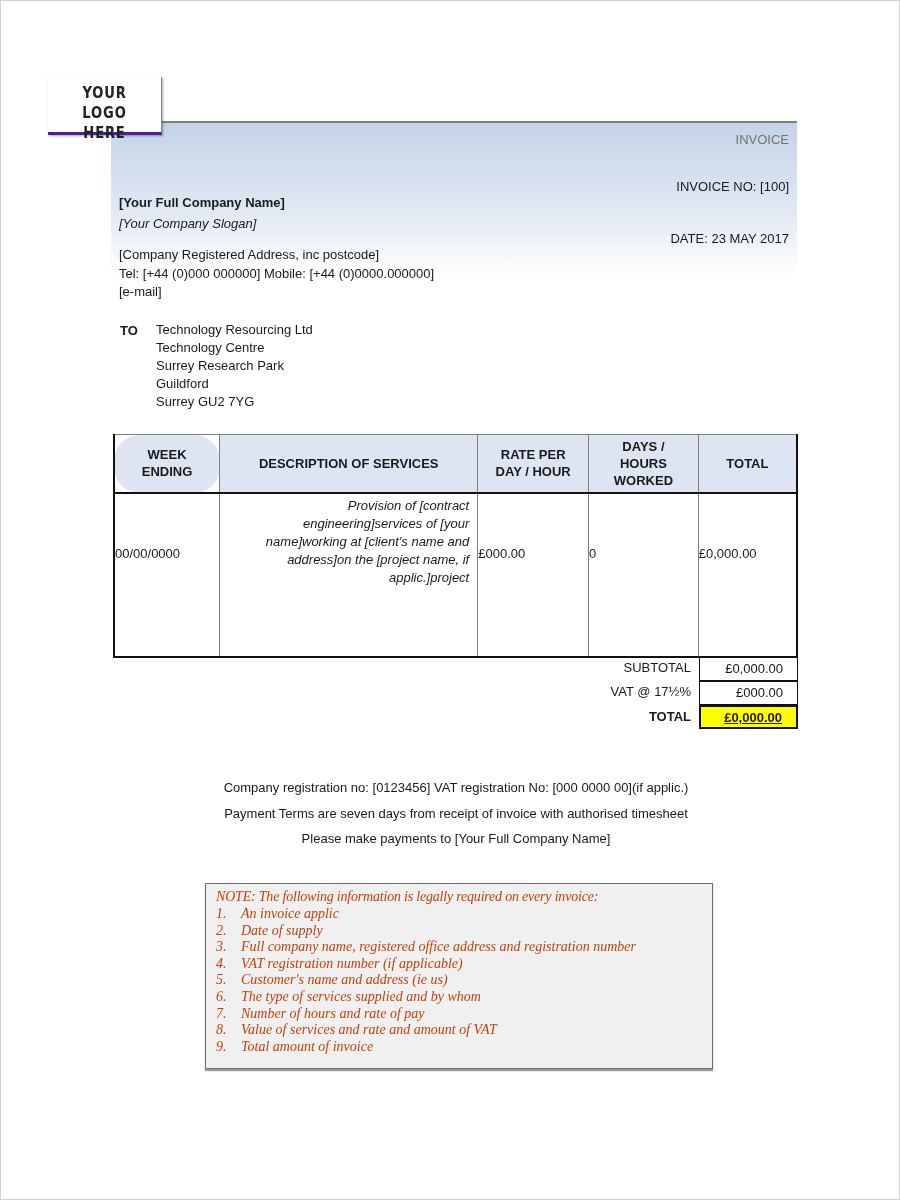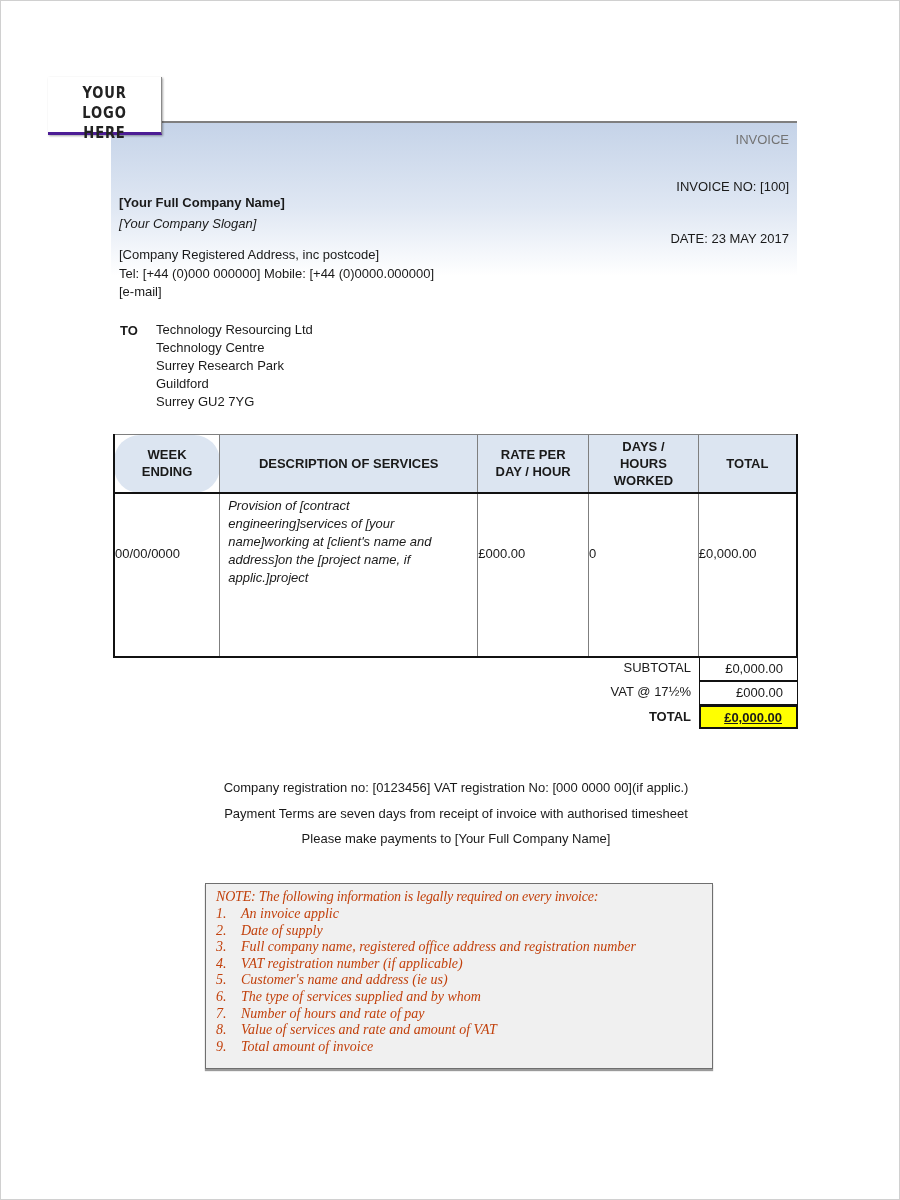--- a/index.html
+++ b/index.html
@@ -42,21 +42,21 @@
     border-collapse: collapse; font-size: 13px;
   }
   table.items th {
     background: #dce5f1; font-weight: bold; text-align: center; vertical-align: middle;
     height: 58px; border: 1px solid #7f7f7f; border-bottom: 2px solid #111; line-height: 17px;
   }
   table.items td {
     height: 164px; vertical-align: top; text-align: left; border: 1px solid #7f7f7f;
     padding-top: 51px; line-height: 18px;
   }
-  table.items td.desc { text-align: left; font-style: italic; padding: 3px 8px 0 8px; margin-top: 45px; }
+  table.items td.desc { text-align: right; font-style: italic; padding: 3px 8px 0 8px; margin-top: 45px; }
   table.items tr.body-row td { border-bottom: 2px solid #111; }
   table.items th:first-child, table.items td:first-child { border-left: 2px solid #111; border-radius: 26px; }
   table.items th:last-child, table.items td:last-child { border-right: 2px solid #111; }
 
   
   .totals-label { right: 208px; font-size: 13px; text-align: right; }
   .totals-box { position: absolute; left: 698px; width: 99px; height: 24px; border: 1px solid #111;
     font-size: 13px; text-align: right; padding-right: 14px; line-height: 22px; }
   .totals-box.grand { background: #ffff00; font-weight: bold; text-decoration: underline; border-width: 2px; }
 

